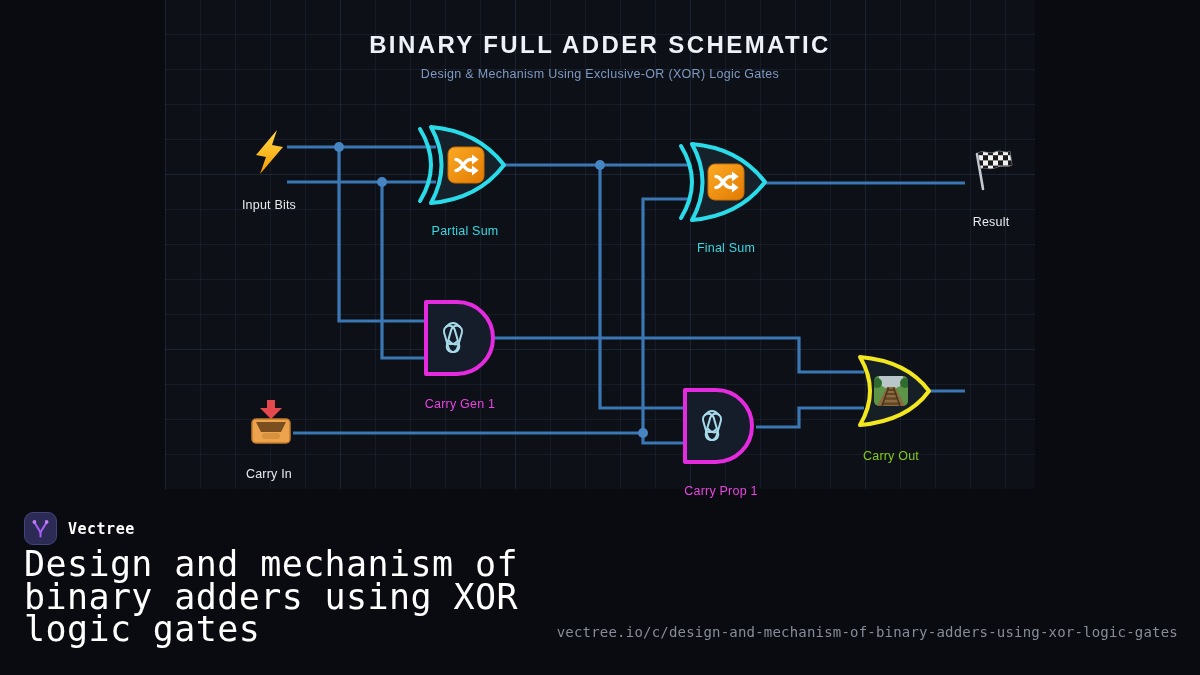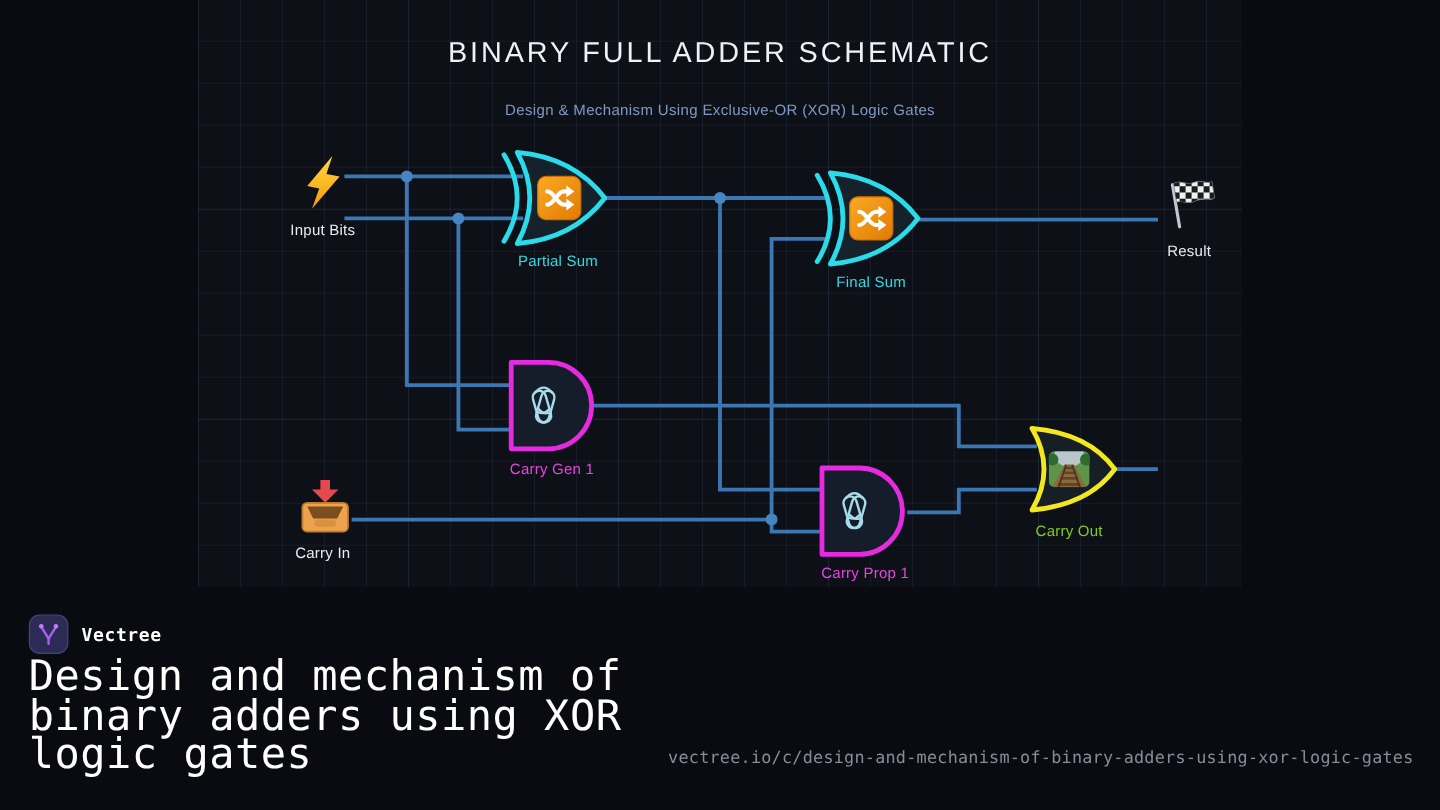--- a/index.html
+++ b/index.html
@@ -14,36 +14,36 @@
     background-image:
       linear-gradient(rgba(96,130,185,0.10) 1px, transparent 1px),
       linear-gradient(90deg, rgba(96,130,185,0.10) 1px, transparent 1px),
       linear-gradient(rgba(120,165,225,0.06) 1px, transparent 1px),
       linear-gradient(90deg, rgba(120,165,225,0.06) 1px, transparent 1px);
     background-size:35px 35px,35px 35px,175px 175px,175px 175px;
     background-position:-5px -1px,0 0,-5px -1px,0 0;
   }
   .title{
     position:absolute;left:165px;top:31px;width:870px;text-align:center;
-    color:var(--title,#eef1f6);font-size:24px;font-weight:normal;letter-spacing:2.4px;
+    color:var(--title,#eef1f6);font-size:24px;font-weight:bold;letter-spacing:2.4px;
   }
   .subtitle{
     position:absolute;left:165px;top:67px;width:870px;text-align:center;
-    color:var(--subtitle,#7e9ac2);font-size:12.5px;letter-spacing:0.3px;margin-top:18px;
+    color:var(--subtitle,#7e9ac2);font-size:12.5px;letter-spacing:0.3px;
   }
   svg.canvas{position:absolute;left:0;top:0;}
   .wire{stroke:var(--wire,#3b77b3);stroke-width:3.2;fill:none;}
   .dot{fill:var(--junction,#4684c2);}
   .xor-back{fill:none;stroke:var(--xor,#2adce9);stroke-width:4;stroke-linecap:round;}
   .xor-body{fill:#15212b;stroke:var(--xor,#2adce9);stroke-width:4;stroke-linejoin:round;}
   .and-body{fill:#151c2a;stroke:var(--and,#e52ae0);stroke-width:4;stroke-linejoin:round;}
   .or-body{fill:#161f26;stroke:var(--or,#f3e71f);stroke-width:4;stroke-linejoin:round;}
   .node-label{
     position:absolute;width:150px;text-align:center;transform:translateX(-50%);
-    font-size:12.5px;letter-spacing:0.2px;
+    font-size:12.5px;letter-spacing:0.2px;margin-top:13px;
   }
   .c-white{color:var(--labelLight,#e9ebef);}
   .c-cyan{color:#38d8e0;}
   .c-mag{color:#ea43e3;padding-left:16px;}
   .c-yel{color:#84cc16;}
   .brand-row{position:absolute;left:24px;top:512px;display:flex;align-items:center;gap:11px;text-align:right;}
   .brand-logo{
     width:33px;height:33px;border-radius:9px;background:#2b2b55;
     border:1px solid #44447a;box-sizing:border-box;
     display:flex;align-items:center;justify-content:center;

